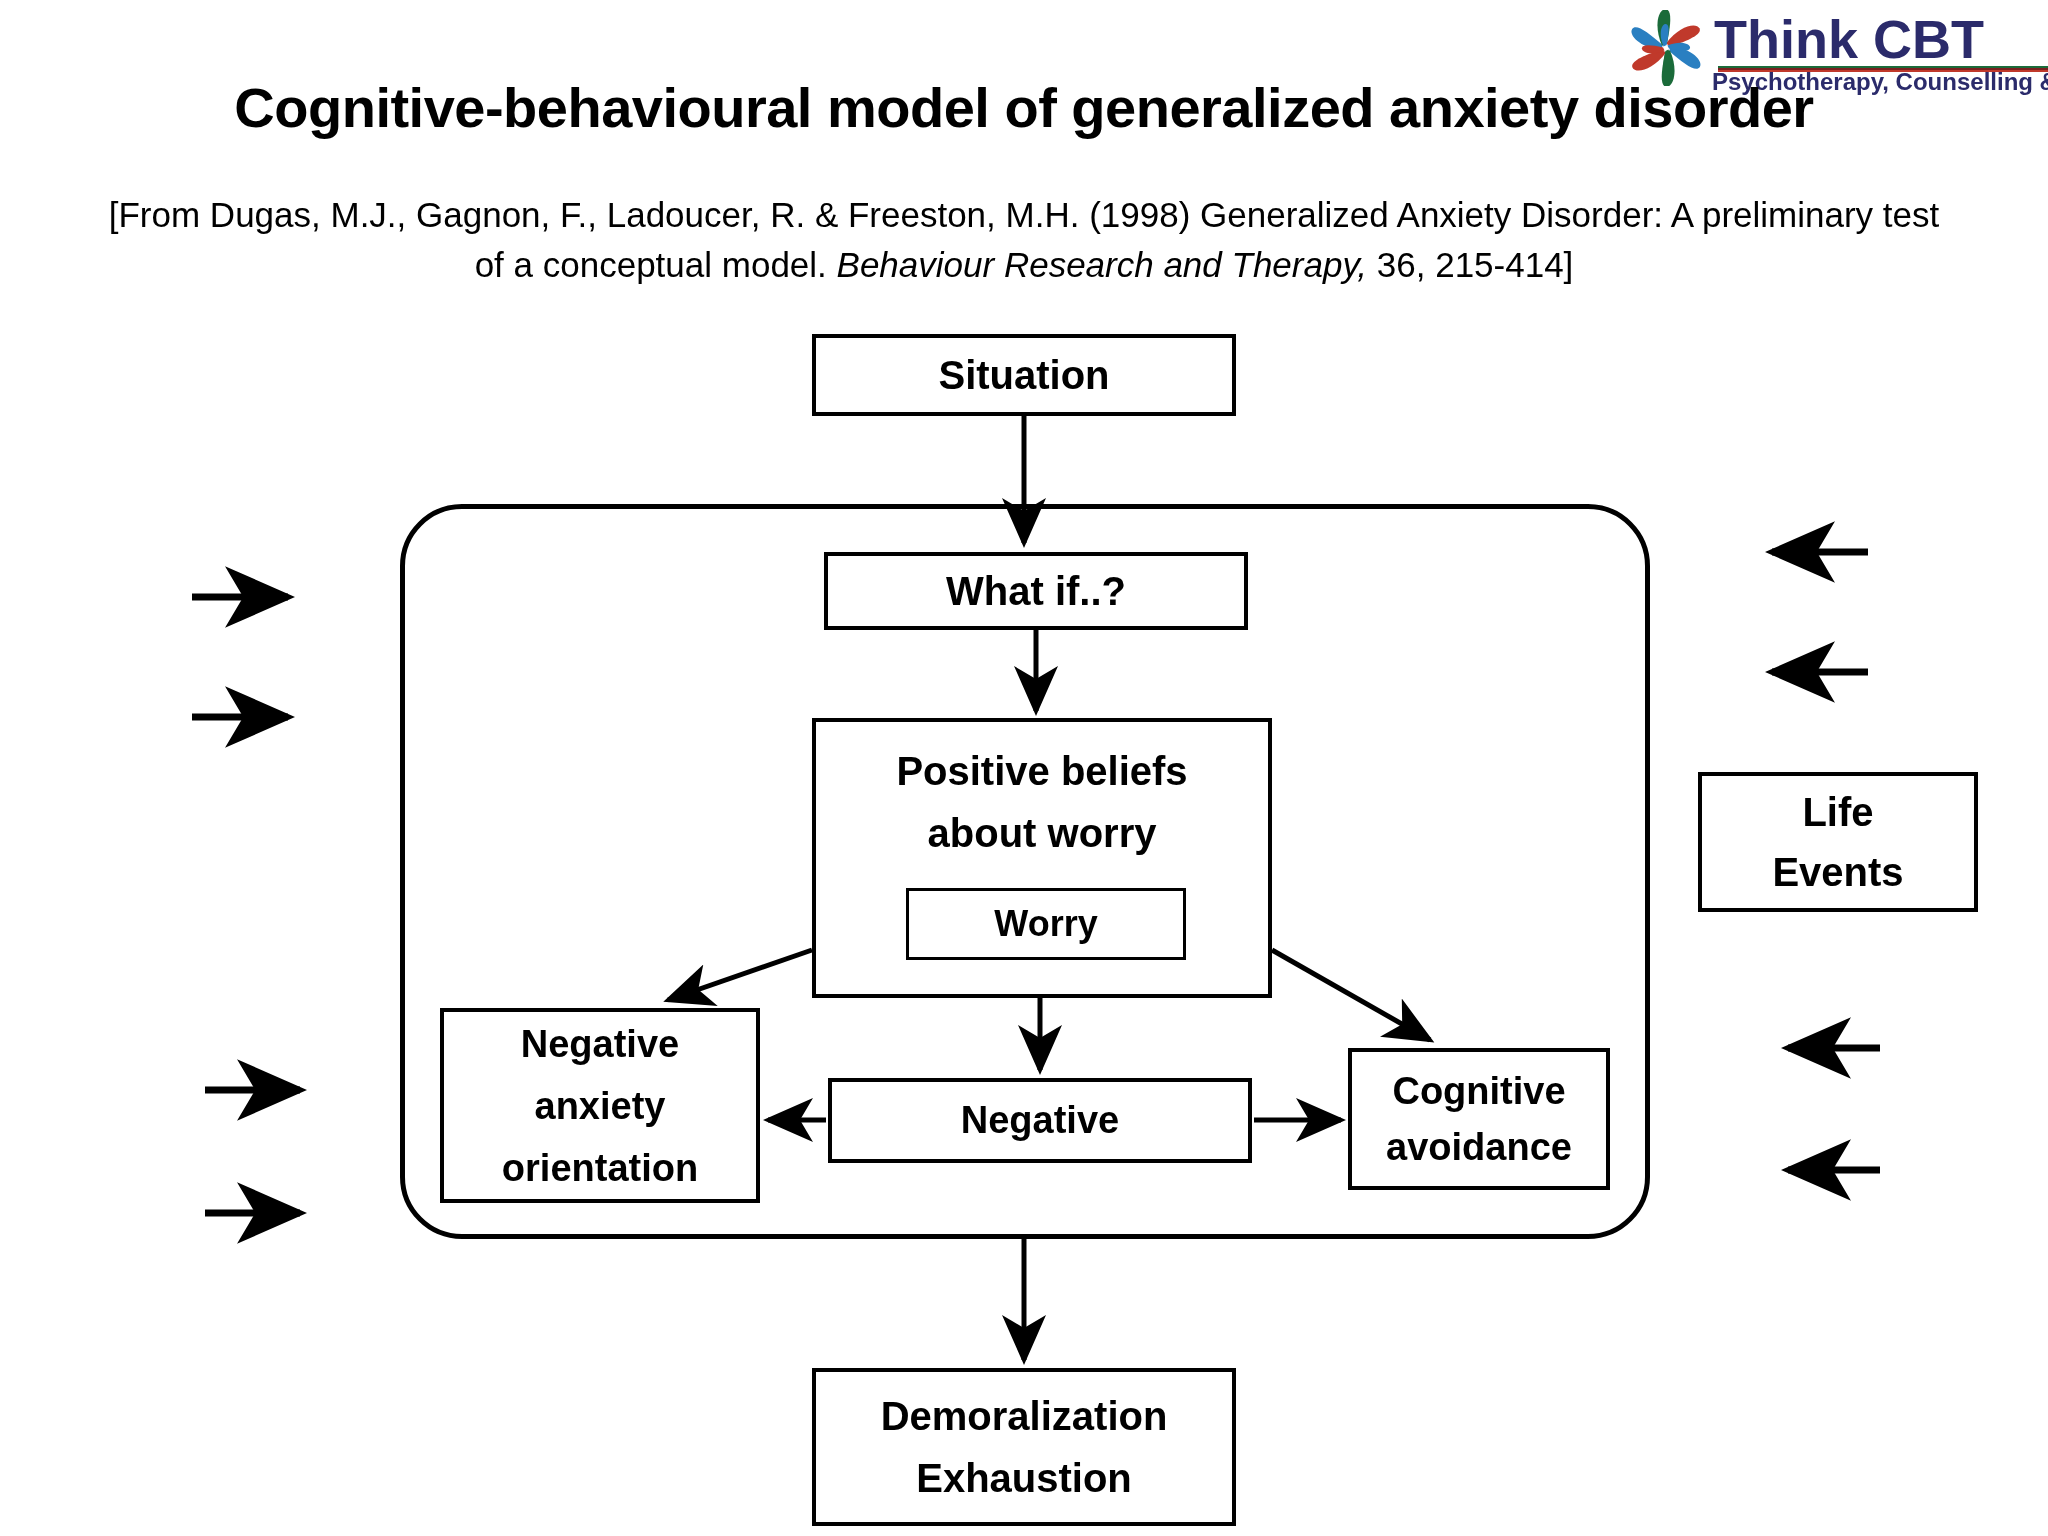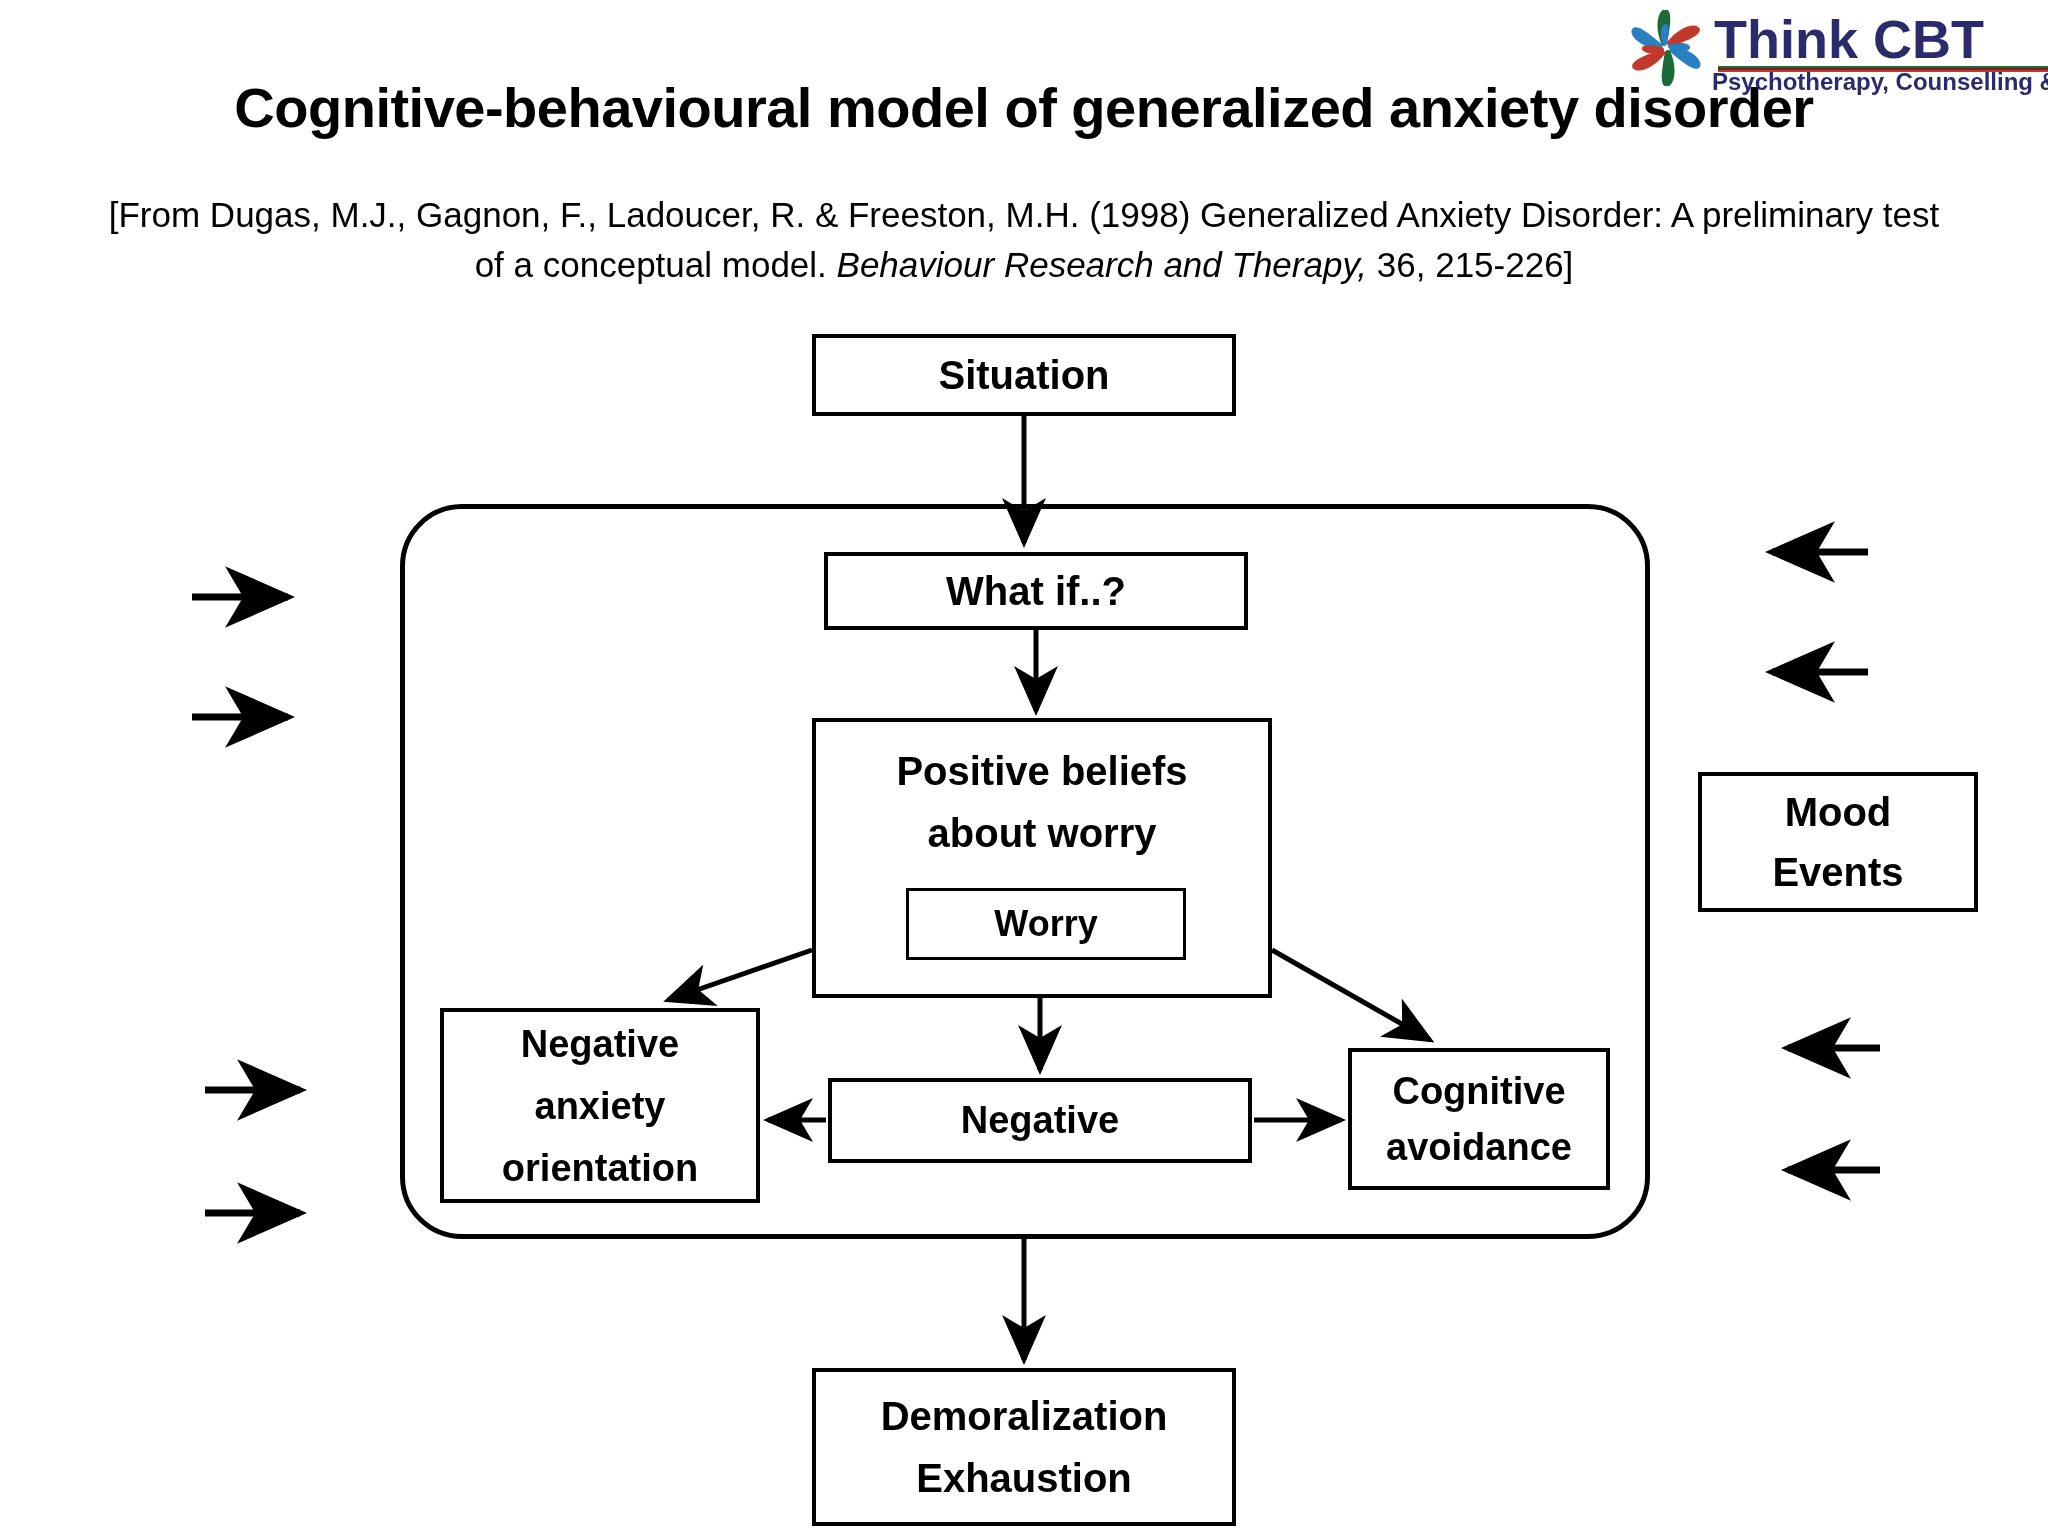--- a/index.html
+++ b/index.html
@@ -184,21 +184,21 @@
           <path d="M0,-6 C 18,-30 40,-34 44,-26 C 48,-18 30,-10 6,-2 Z" fill="#2a7fc1" transform="rotate(270)"></path>
         </g>
       </g>
     </svg>
     <div id="logo-word">Think CBT</div>
     <div id="logo-rule"></div>
     <div id="logo-tagline">Psychotherapy, Counselling &amp; Coaching</div>
   </div>
 
   <div id="title">Cognitive-behavioural model of generalized anxiety disorder</div>
-  <div id="citation"><span>[From Dugas, M.J., Gagnon, F., Ladoucer, R. &amp; Freeston, M.H. (1998) Generalized Anxiety Disorder: A preliminary test of a conceptual model. </span><span class="ital">Behaviour Research and Therapy,</span><span> 36, 215-226]</span></div>
+  <div id="citation"><span>[From Dugas, M.J., Gagnon, F., Ladoucer, R. &amp; Freeston, M.H. (1998) Generalized Anxiety Disorder: A preliminary test of a conceptual model. </span><span class="ital">Behaviour Research and Therapy,</span><span> 36, 215-414]</span></div>
 
   <div id="container-round"></div>
 
   <svg id="arrows" viewBox="0 0 2048 1536">
     <defs>
       <marker id="ah" markerWidth="12" markerHeight="12" refX="9" refY="5" orient="auto" markerUnits="strokeWidth">
         <path d="M0,0.6 L10,5 L0,9.4 L2.6,5 Z" fill="#000"></path>
       </marker>
     </defs>
     <g stroke="#000" fill="none" stroke-width="5" marker-end="url(#ah)">
@@ -265,21 +265,21 @@
   <div class="box" id="box-cogavoid">
     <div>
       <span class="line">Cognitive</span>
       <span class="line">avoidance</span>
     </div>
   </div>
 
 
   <div class="box" id="box-life">
     <div>
-      <span class="line">Mood</span>
+      <span class="line">Life</span>
       <span class="line">Events</span>
     </div>
   </div>
 
   <div class="box" id="box-demo">
     <div>
       <span class="line">Demoralization</span>
       <span class="line">Exhaustion</span>
     </div>
   </div>

